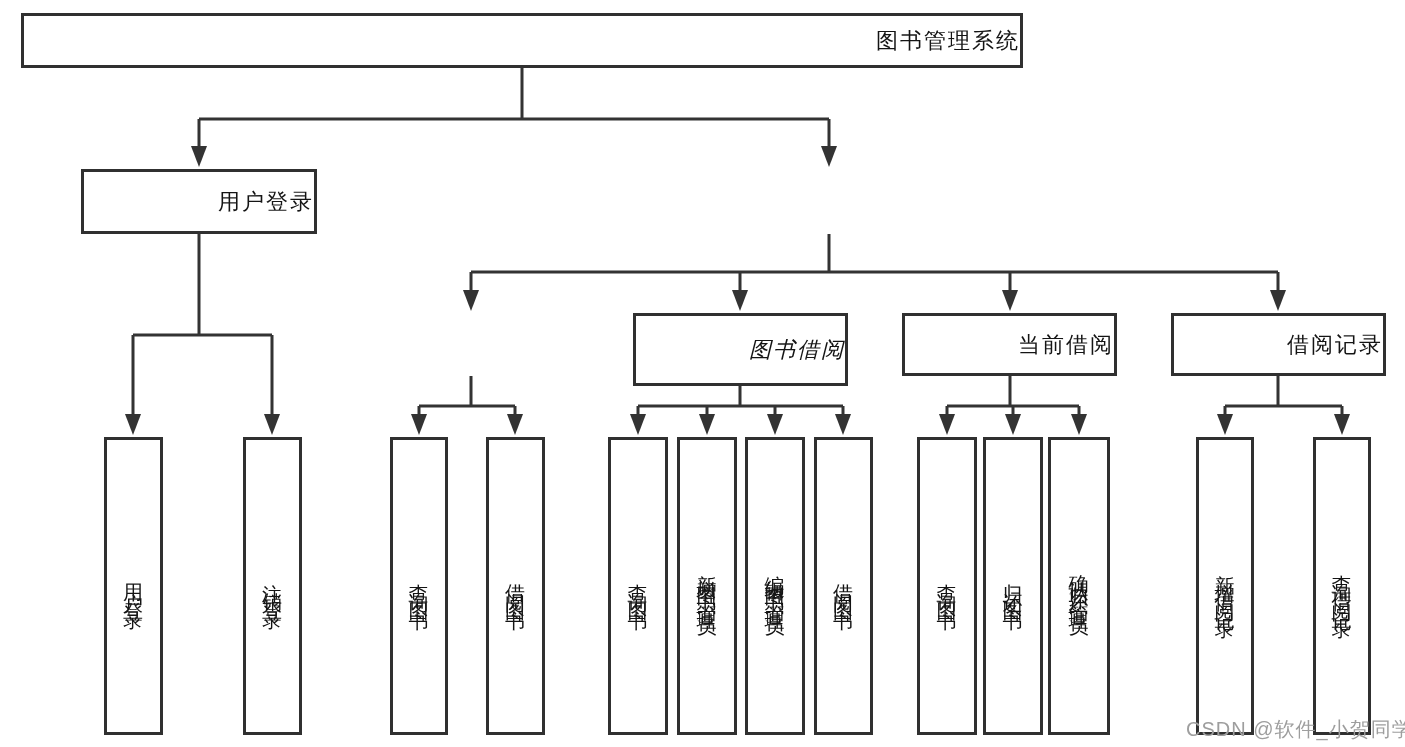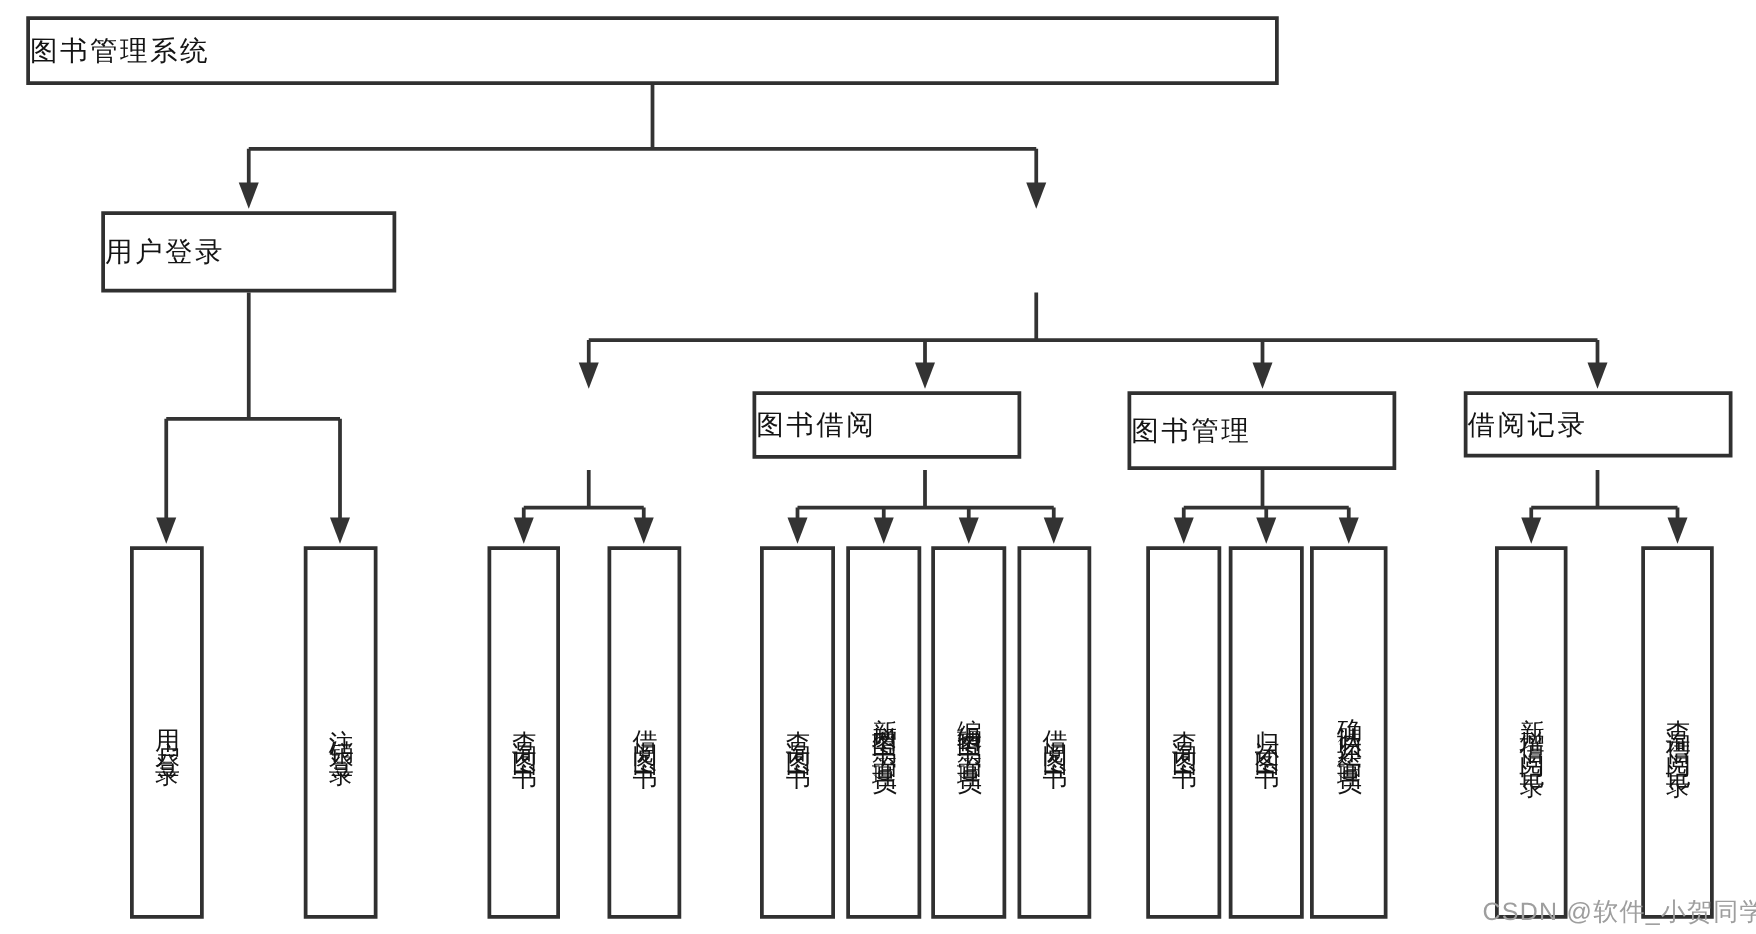--- a/index.html
+++ b/index.html
@@ -7,21 +7,21 @@
     position:relative;
     width:1405px;height:747px;
     background:#ffffff;
     font-family:"Liberation Sans", sans-serif;
     overflow:hidden;
   }
   .connectors{position:absolute;left:0;top:0;z-index:0;}
   .hbox{
     position:absolute;box-sizing:border-box;
     border:3px solid #303030;background:#ffffff;
-    display:flex;align-items:center;justify-content:flex-start;
+    display:flex;align-items:center;justify-content:flex-end;
     color:#141414;font-size:22px;letter-spacing:2px;
     z-index:1;white-space:nowrap;
   }
   .vbox{
     position:absolute;box-sizing:border-box;
     border:3px solid #303030;background:#ffffff;
     display:flex;align-items:center;justify-content:center;
     z-index:1;
   }
   .vtext{
@@ -82,27 +82,27 @@
   </svg>
 
   <div class="hbox" style="left:21px;top:13px;width:1002px;height:55px;">
     <span>图书管理系统</span>
   </div>
 
   <div class="hbox" style="left:81px;top:169px;width:236px;height:65px;">
     <span>用户登录</span>
   </div>
 
-  <div class="hbox" style="left:602px;top:313px;width:215px;height:54px;">
+  <div class="hbox" style="left:633px;top:313px;width:215px;height:73px;font-style:italic;">
     <span>图书借阅</span>
   </div>
   <div class="hbox" style="left:902px;top:313px;width:215px;height:63px;">
-    <span>图书管理</span>
+    <span>当前借阅</span>
   </div>
-  <div class="hbox" style="left:1171px;top:313px;width:215px;height:53px;">
+  <div class="hbox" style="left:1171px;top:313px;width:215px;height:63px;">
     <span>借阅记录</span>
   </div>
 
   <div class="vbox" style="left:104px;top:437px;width:59px;height:298px;">
     <span class="vtext">用户登录</span>
   </div>
   <div class="vbox" style="left:243px;top:437px;width:59px;height:298px;">
     <span class="vtext">注销登录</span>
   </div>
 

